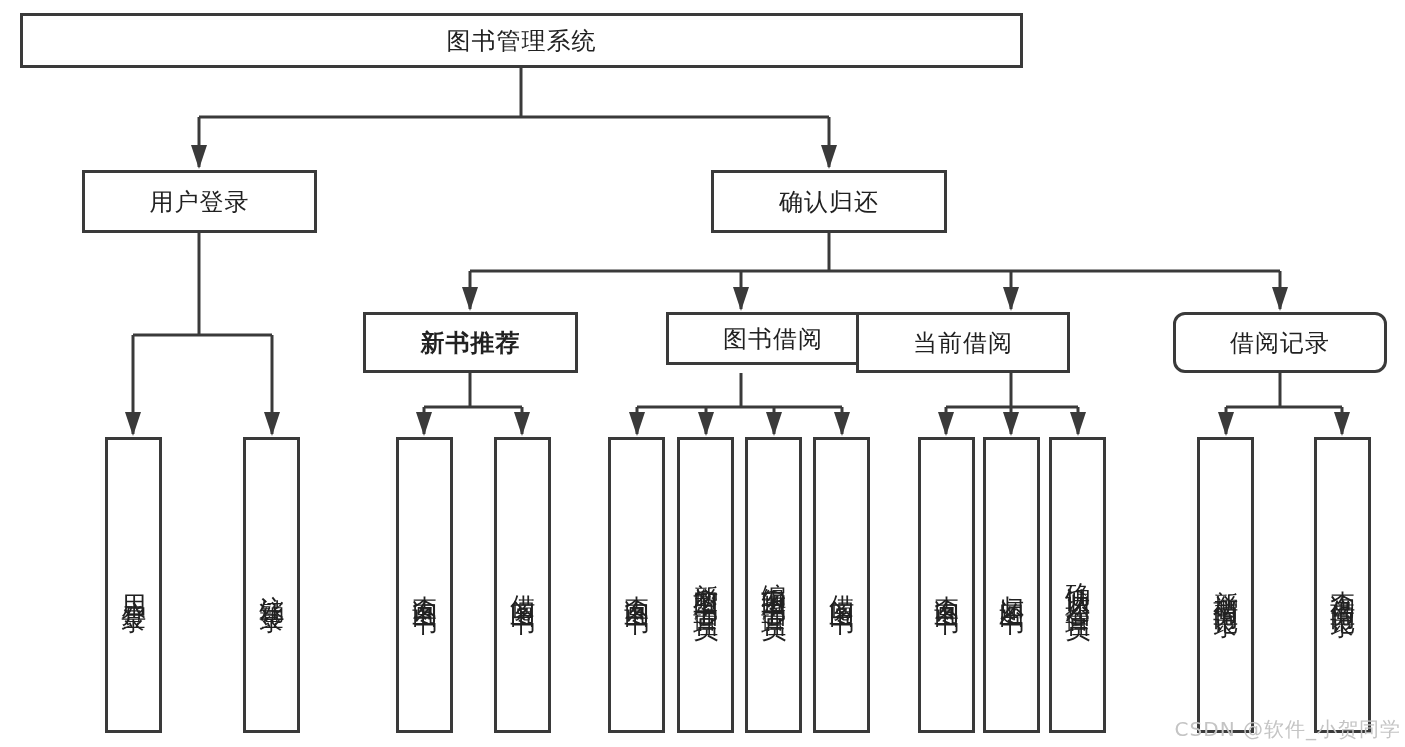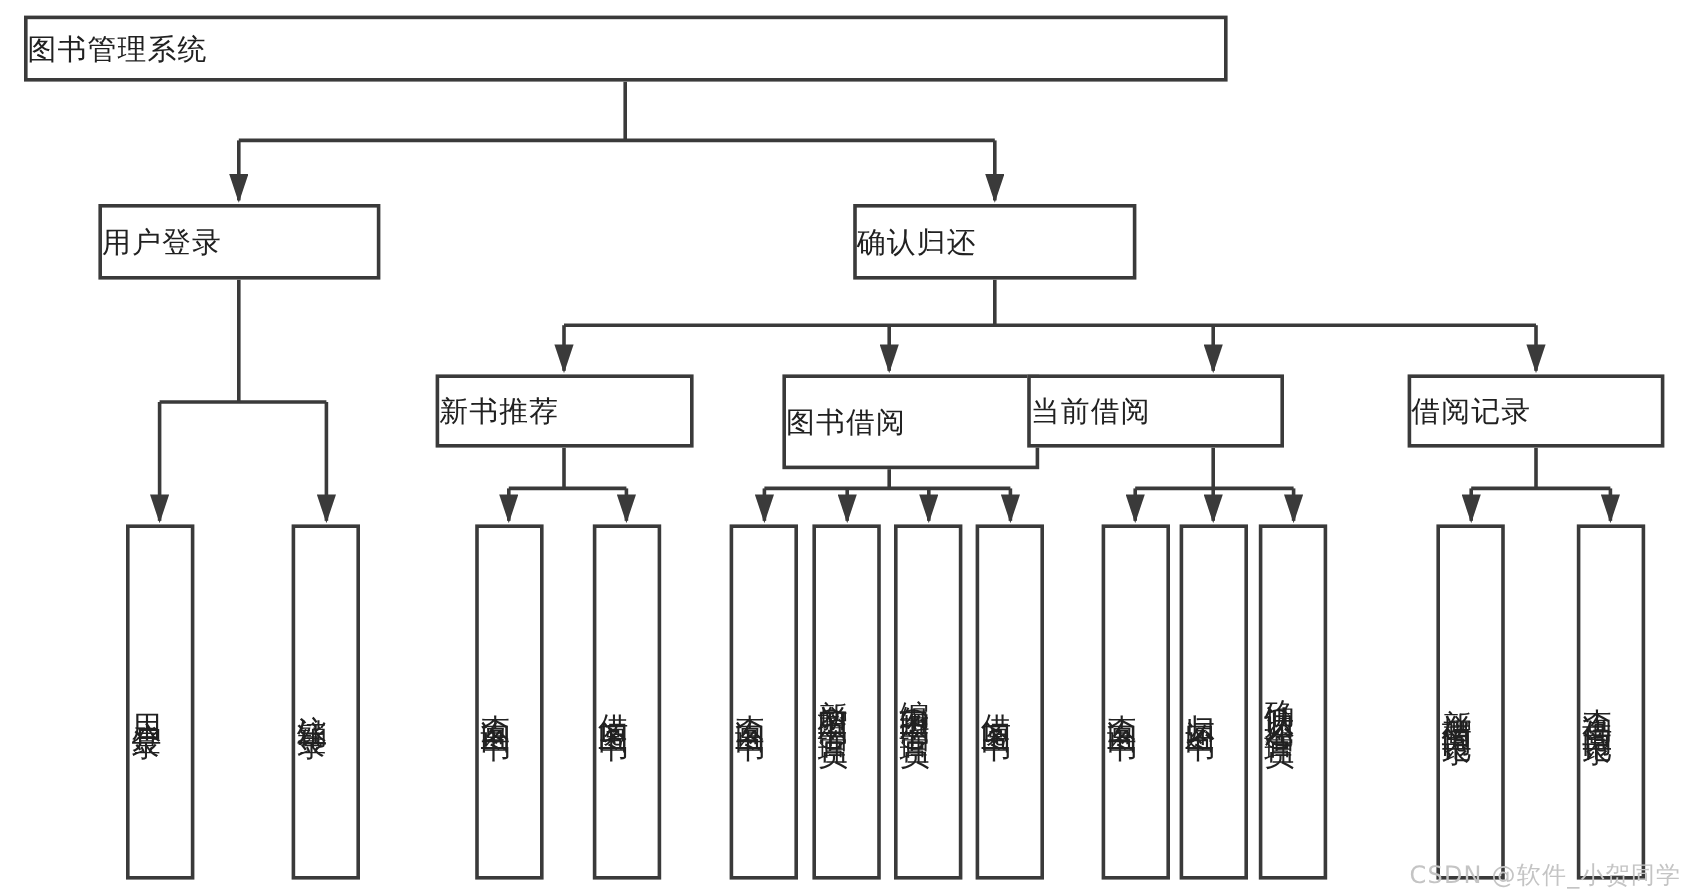--- a/index.html
+++ b/index.html
@@ -26,21 +26,21 @@
     stroke-width: 3;
     fill: none;
   }
   .node {
     position: absolute;
     box-sizing: border-box;
     border: 3px solid #3a3a3a;
     background: #ffffff;
     display: flex;
     align-items: center;
-    justify-content: flex-start;
+    justify-content: center;
     z-index: 2;
   }
   .node .hlabel {
     font-size: 24px;
     letter-spacing: 1px;
     color: #212121;
     white-space: nowrap;
   }
   .leaf {
     top: 437px;
@@ -139,30 +139,30 @@
     <span class="hlabel">图书管理系统</span>
   </div>
 
   <div class="node" style="left:82px; top:170px; width:235px; height:63px;">
     <span class="hlabel">用户登录</span>
   </div>
   <div class="node" style="left:711px; top:170px; width:236px; height:63px;">
     <span class="hlabel">确认归还</span>
   </div>
 
-  <div class="node" style="left:363px; top:312px; width:215px; height:61px;">
+  <div class="node" style="left:363px; top:312px; width:215px; height:61px;font-weight:bold;">
     <span class="hlabel">新书推荐</span>
   </div>
-  <div class="node" style="left:652px; top:312px; width:214px; height:79px;">
+  <div class="node" style="left:666px; top:312px; width:214px; height:53px;">
     <span class="hlabel">图书借阅</span>
   </div>
   <div class="node" style="left:856px; top:312px; width:214px; height:61px;">
     <span class="hlabel">当前借阅</span>
   </div>
-  <div class="node" style="left:1173px; top:312px; width:214px; height:61px;">
+  <div class="node" style="left:1173px; top:312px; width:214px; height:61px;border-radius:12px;">
     <span class="hlabel">借阅记录</span>
   </div>
 
   <div class="node leaf" style="left:105px;">
     <span class="vlabel">用户登录</span>
   </div>
   <div class="node leaf" style="left:243px;">
     <span class="vlabel">注销登录</span>
   </div>
   <div class="node leaf" style="left:396px;">

